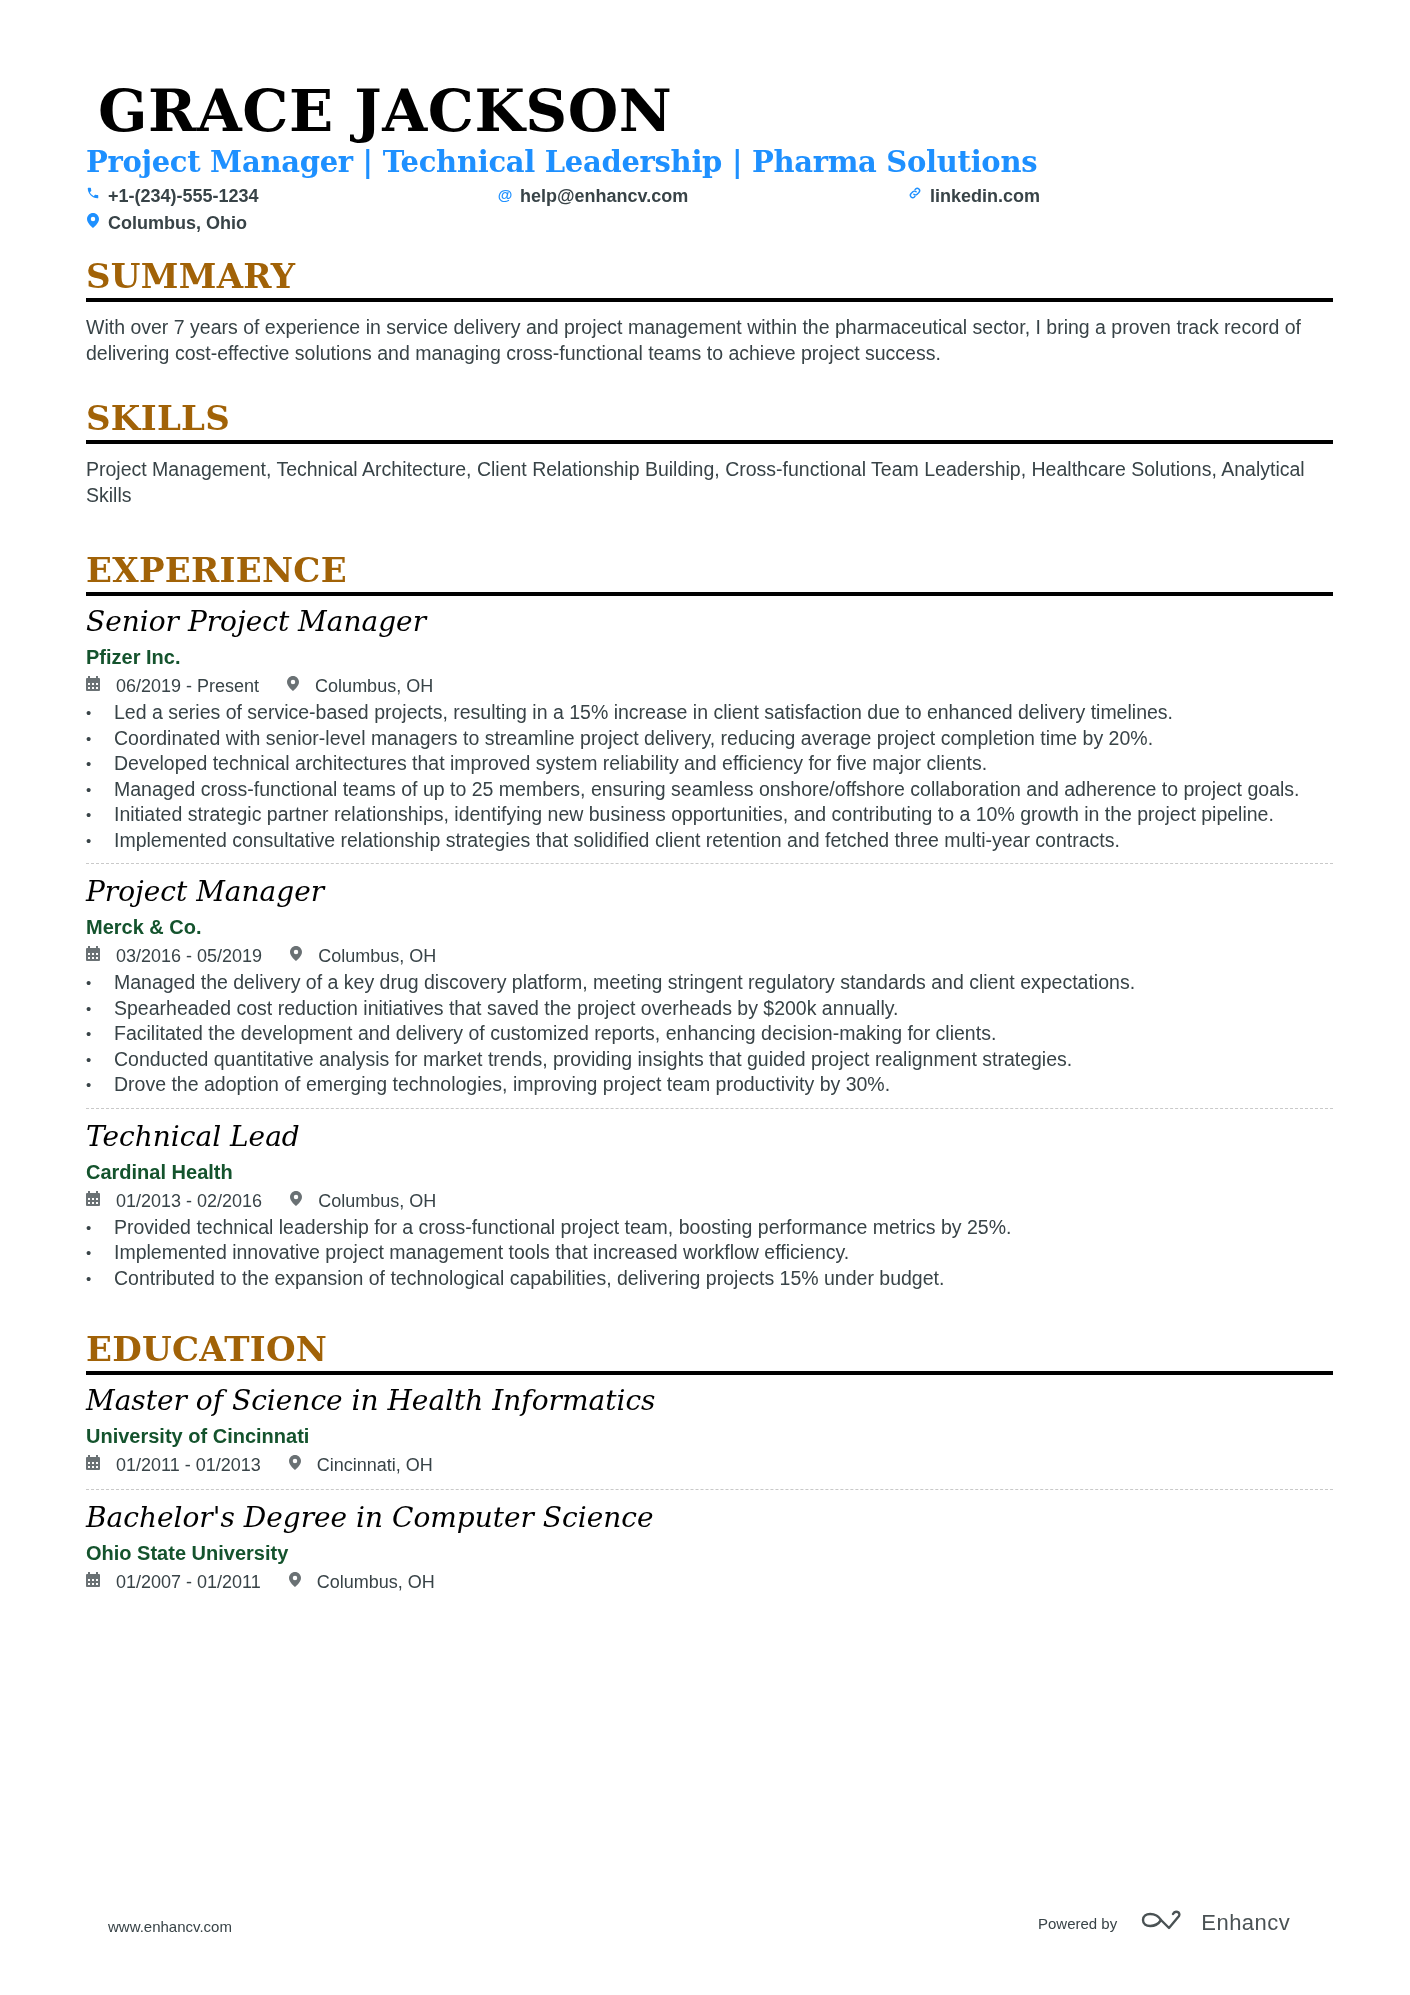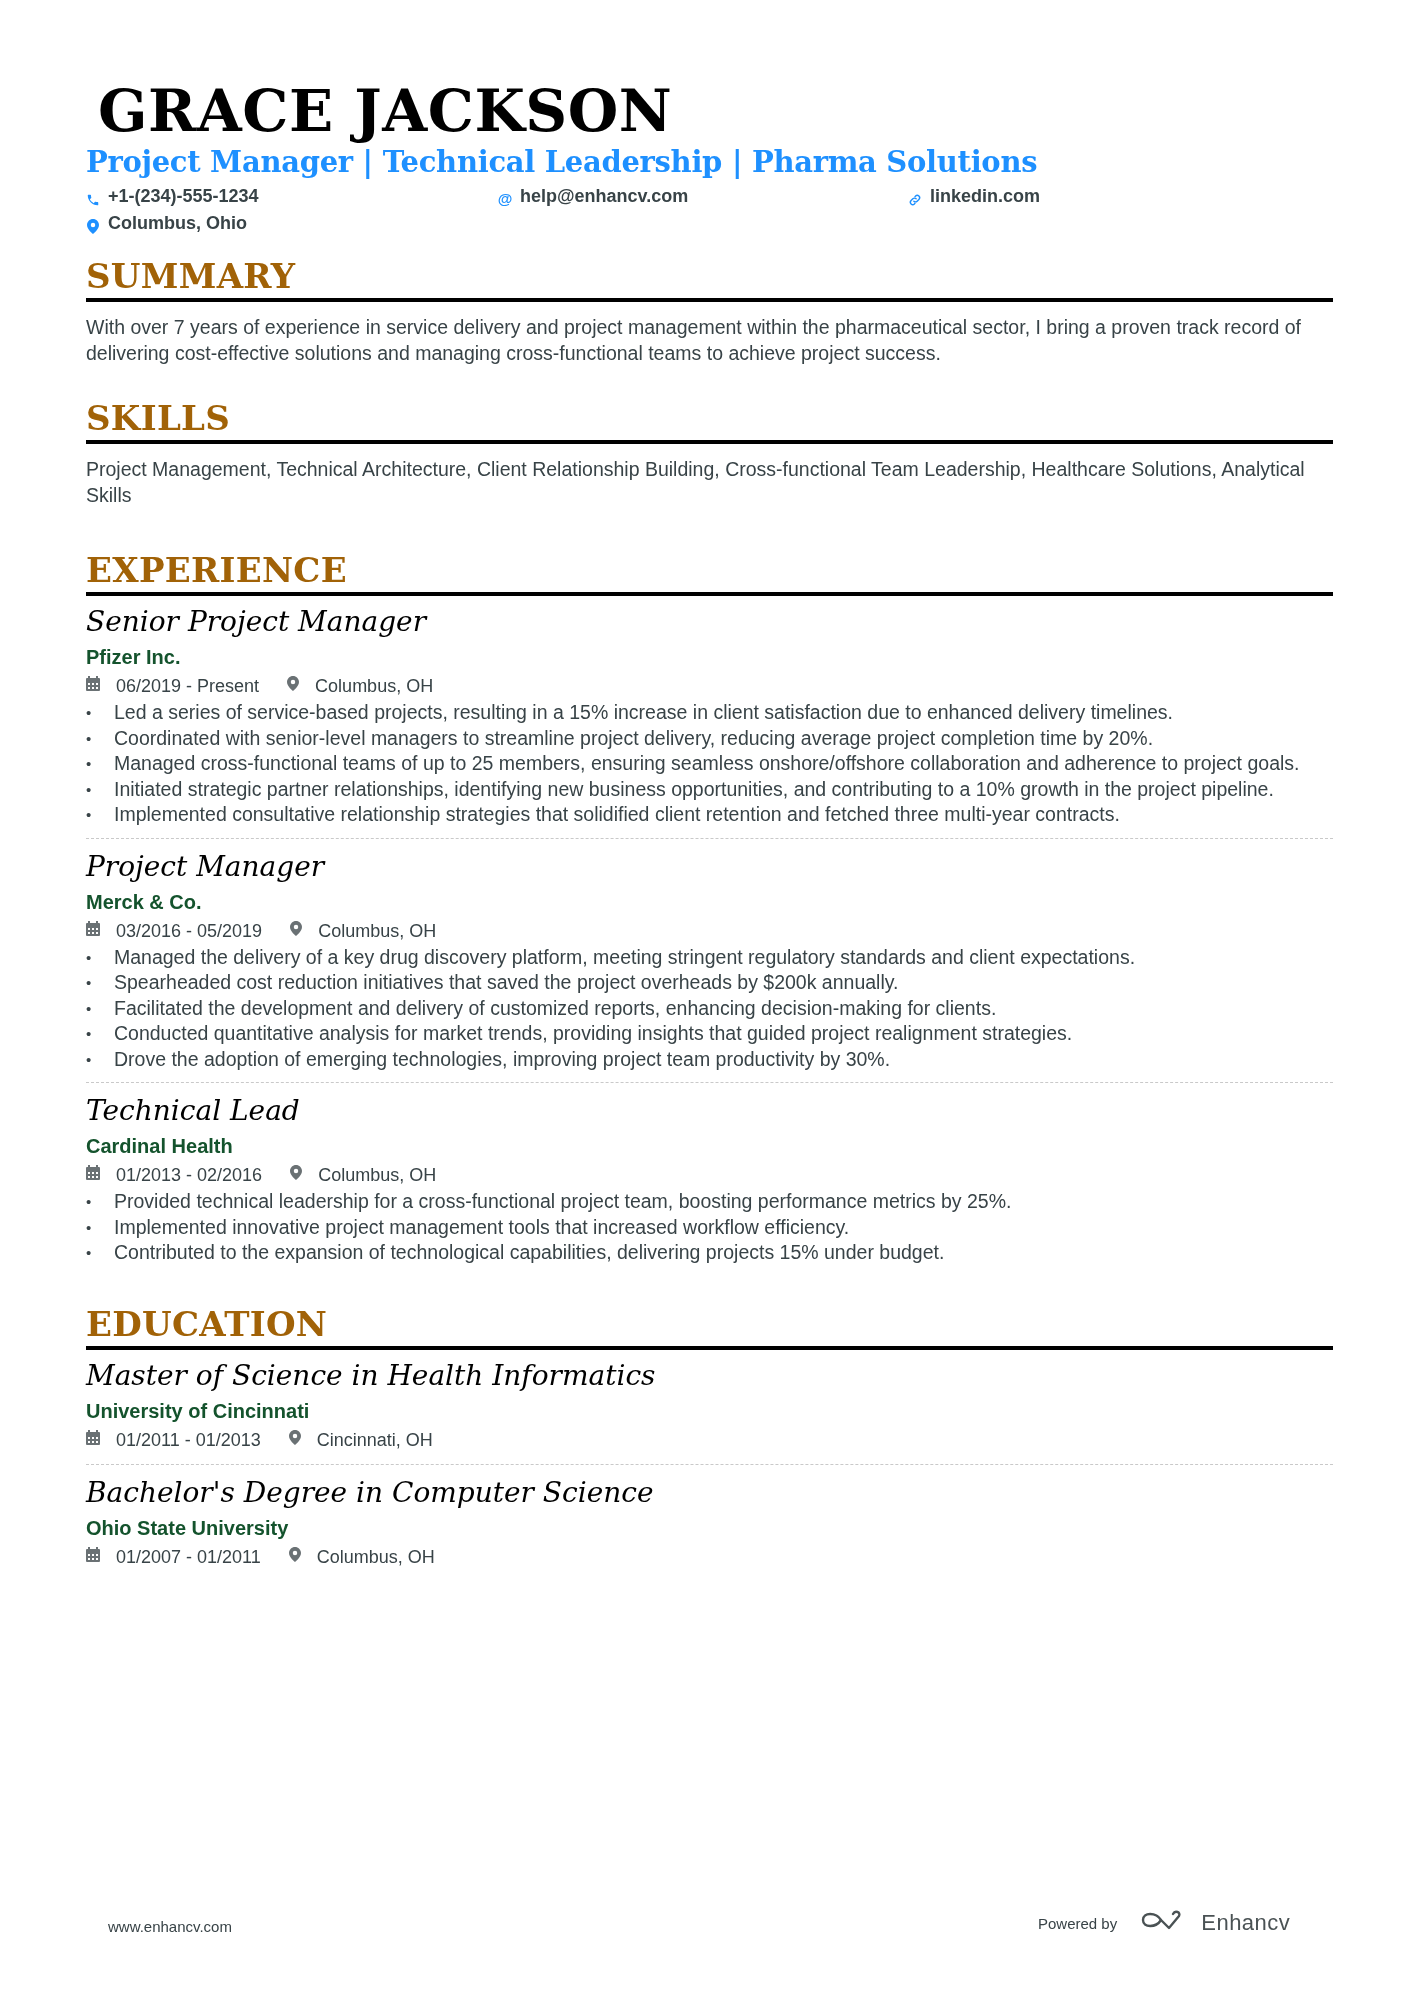--- a/index.html
+++ b/index.html
@@ -5,21 +5,21 @@
   * { box-sizing: border-box; margin: 0; padding: 0; }
   html, body { width: 1410px; height: 1995px; background: #ffffff; }
   body { font-family: "Liberation Sans", sans-serif; color: #384347; position: relative; overflow: hidden; }
 
   .page { position: absolute; left: 86px; top: 78px; width: 1247px; }
 
   .name { font-family: "DejaVu Serif", serif; font-weight: bold; font-size: 58px; line-height: 66px; color: #000; letter-spacing: 0.5px; margin-left: 12px; }
   .headline { font-family: "DejaVu Serif", serif; font-weight: bold; font-size: 29px; line-height: 36px; color: #1e90ff; margin-top: 0px; letter-spacing: -0.3px; }
 
   .contacts { position: relative; height: 56px; margin-top: 2px; font-size: 18px; font-weight: bold; color: #384347; }
-  .contact { position: absolute; display: flex; align-items: flex-end; gap: 8px; white-space: nowrap; }
+  .contact { position: absolute; display: flex; align-items: flex-start; gap: 8px; white-space: nowrap; }
   .contact .ico { color: #1e90ff; font-size: 15px; width: 14px; display: inline-flex; justify-content: center; }
   .c-phone { left: 0; top: 4px; }
   .c-email { left: 412px; top: 4px; }
   .c-link { left: 822px; top: 4px; }
   .c-loc { left: 0; top: 31px; }
 
   .section { margin-top: 22px; }
   .section-title { font-family: "DejaVu Serif", serif; font-weight: bold; font-size: 34px; line-height: 40px; color: #a16207; letter-spacing: 0.3px; }
   .section-rule { height: 4px; background: #000; margin-top: 2px; margin-bottom: 12px; }
   .para { font-size: 19.5px; line-height: 26px; color: #384347; }
@@ -120,20 +120,21 @@
         <span class="meta-item">
           <span class="mico"><svg width="12" height="15" viewBox="0 0 24 30">
                 <path fill="#6a7174" d="M12 0C5.4 0 0 5.4 0 12c0 9 12 18 12 18s12-9 12-18C24 5.4 18.6 0 12 0zm0 16.5a4.5 4.5 0 1 1 0-9 4.5 4.5 0 0 1 0 9z"></path>
               </svg></span>
           <span>Columbus, OH</span>
         </span>
       </div>
       <ul class="bullets">
         <li>Led a series of service-based projects, resulting in a 15% increase in client satisfaction due to enhanced delivery timelines.</li>
         <li>Coordinated with senior-level managers to streamline project delivery, reducing average project completion time by 20%.</li>
+        <li>Developed technical architectures that improved system reliability and efficiency for five major clients.</li>
         <li>Managed cross-functional teams of up to 25 members, ensuring seamless onshore/offshore collaboration and adherence to project goals.</li>
         <li>Initiated strategic partner relationships, identifying new business opportunities, and contributing to a 10% growth in the project pipeline.</li>
         <li>Implemented consultative relationship strategies that solidified client retention and fetched three multi-year contracts.</li>
       </ul>
     </div>
 
     <div class="entry">
       <div class="entry-title">Project Manager</div>
       <div class="entry-org">Merck &amp; Co.</div>
       <div class="entry-meta">

